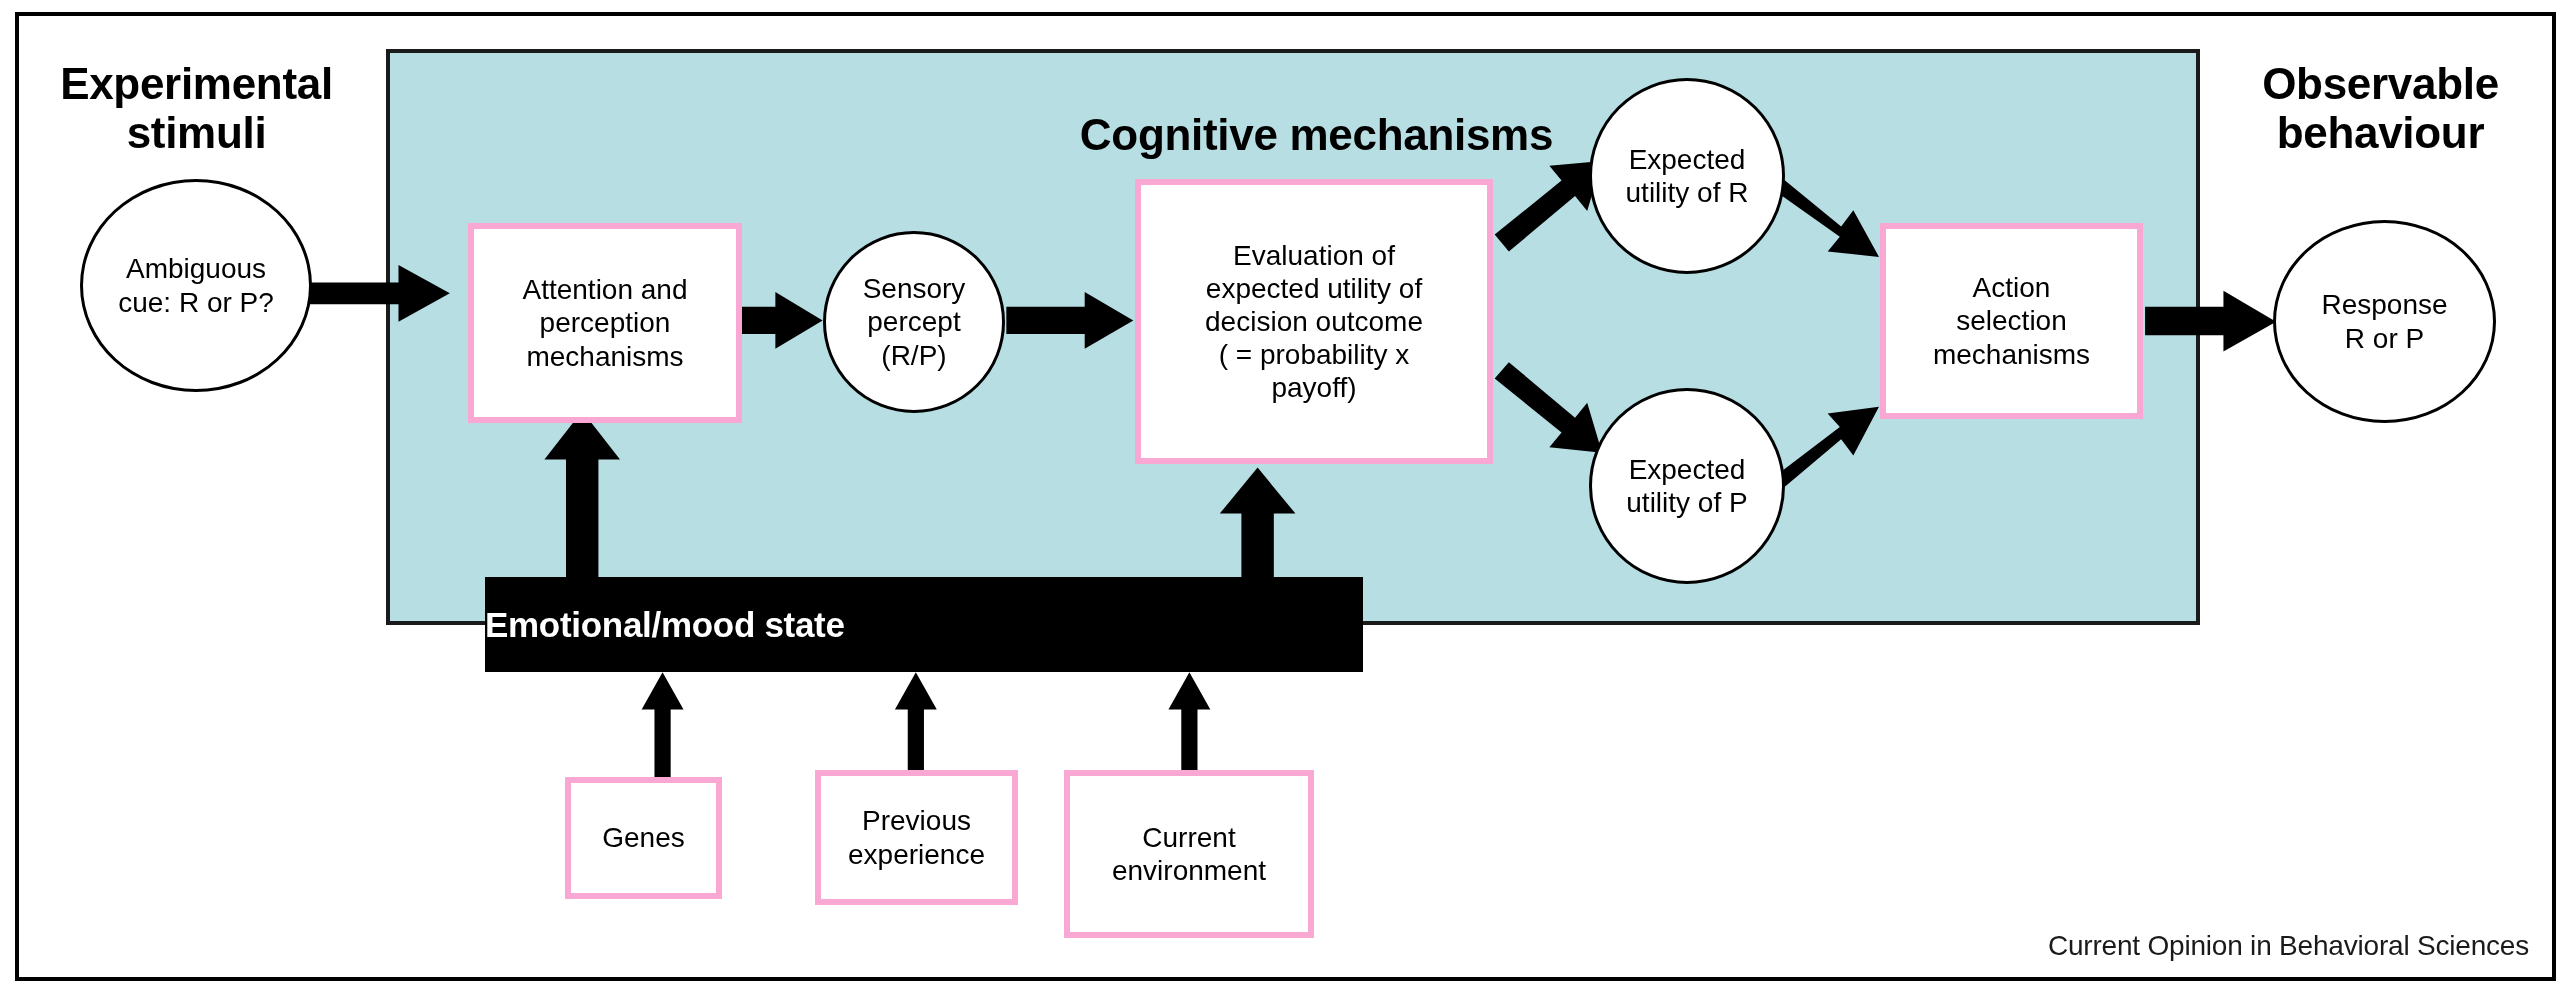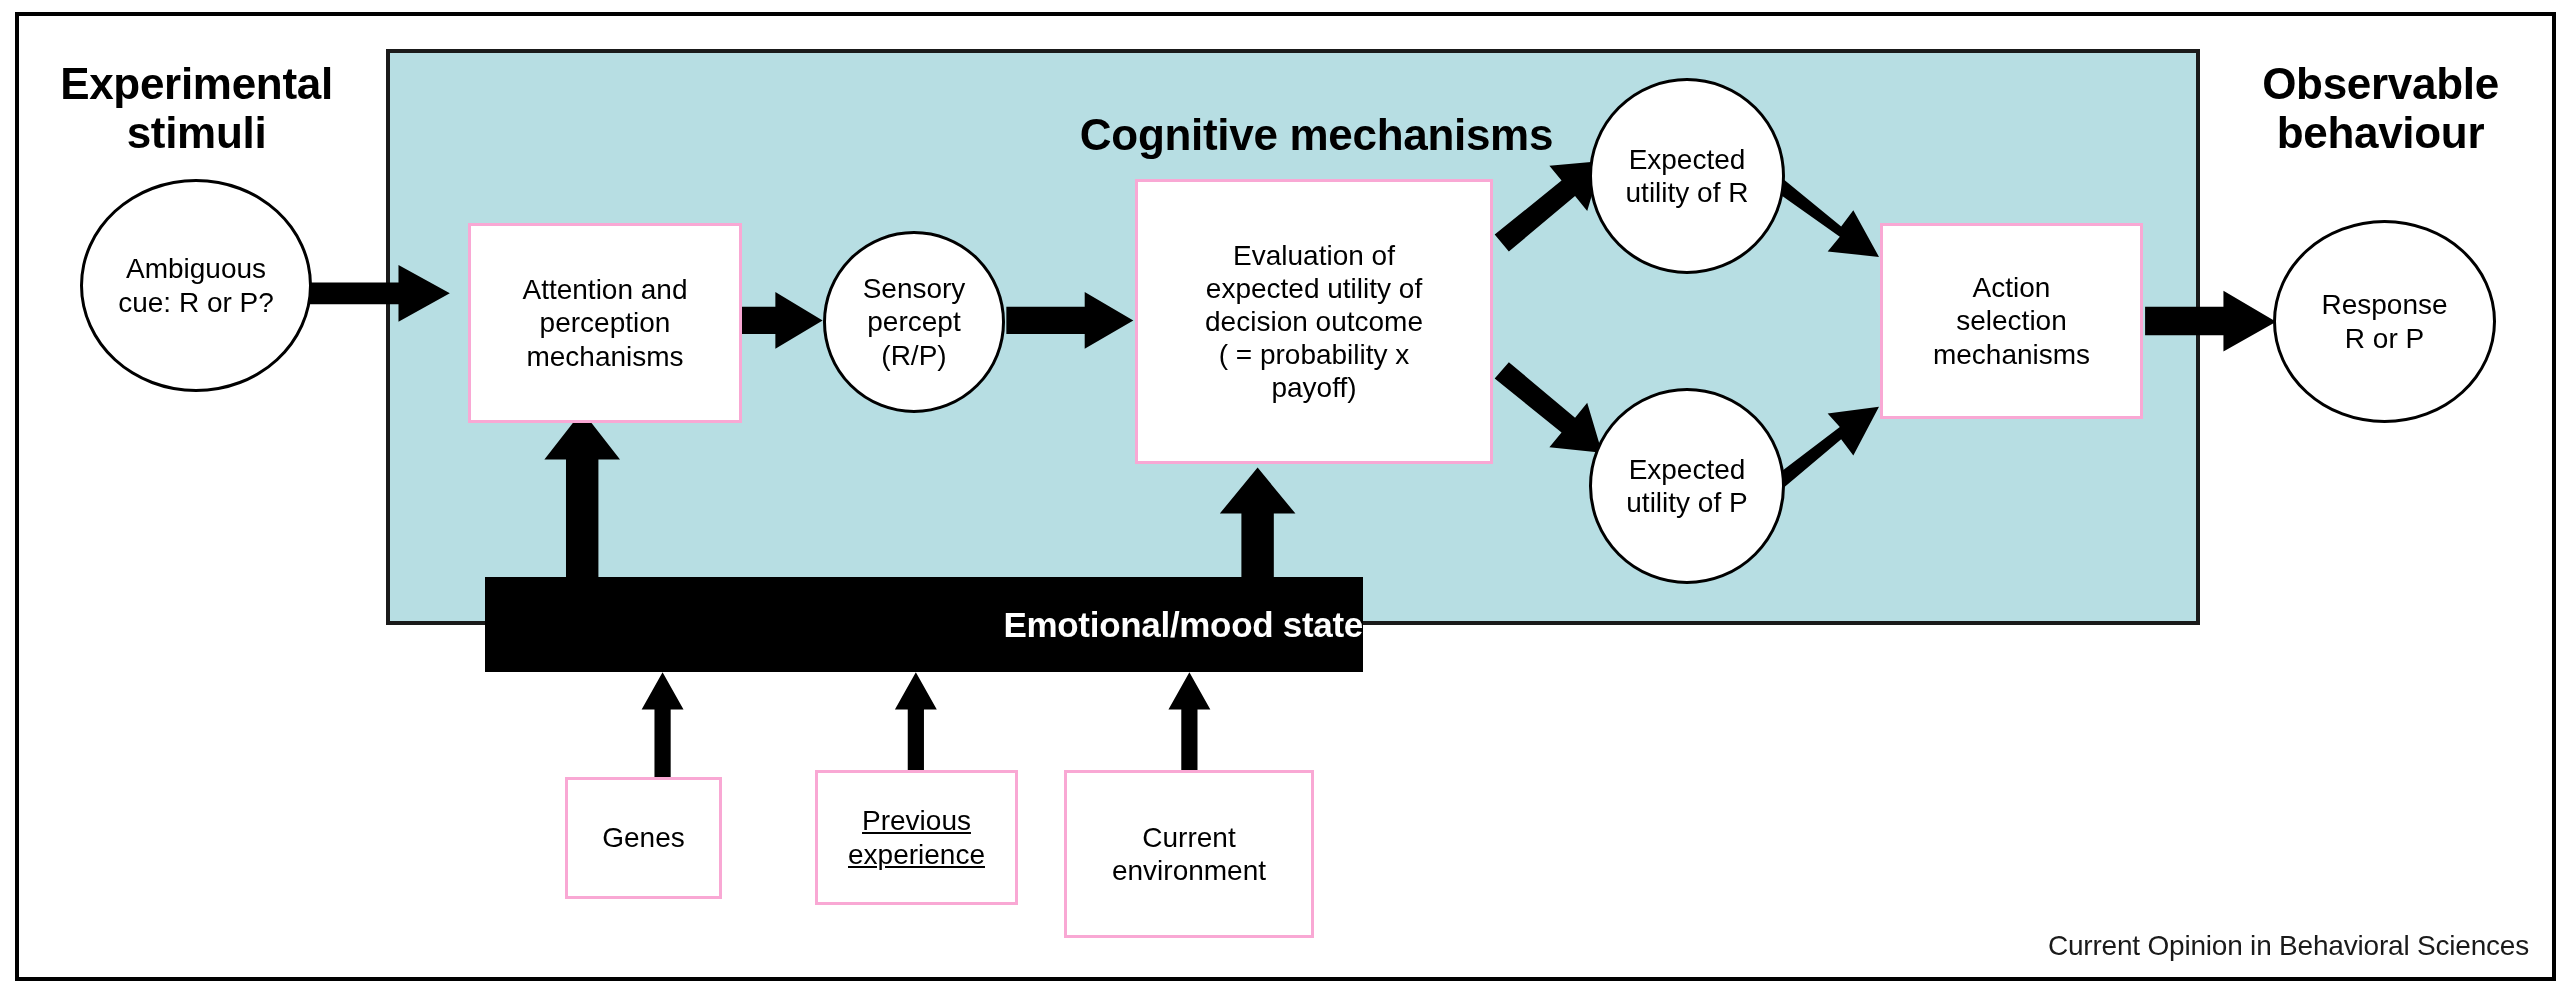--- a/index.html
+++ b/index.html
@@ -55,21 +55,21 @@
     position: absolute;
     box-sizing: border-box;
     display: flex;
     align-items: center;
     justify-content: center;
     text-align: center;
     color: #000000;
     background: #ffffff;
   }
   .rect {
-    border: 3px solid #f9a8d4;
+    border: 6px solid #f9a8d4;
     justify-content: center;
   }
   .circ {
     border: 3.4px solid #000000;
     border-radius: 50%;
   }
   .node .lbl {
     display: block;
     width: 100%;
     font-size: 28px;
@@ -82,34 +82,34 @@
   
   #n-ambiguous   { left: 80px;  top: 179px; width: 232px;  height: 213px; }
   #n-attention   { left: 468px;  top: 223px; width: 274px;  height: 200px; }
   #n-sensory     { left: 823px; top: 231px; width: 182px;  height: 182px; }
   #n-evaluation  { left: 1135px; top: 179px; width: 358px;  height: 285px; }
   #n-eur         { left: 1589px; top: 78px; width: 196px;  height: 196px; }
   #n-eup         { left: 1589px; top: 388px; width: 196px;  height: 196px; }
   #n-action      { left: 1880px; top: 223px; width: 263px;  height: 196px; }
   #n-response    { left: 2273px; top: 220px; width: 223px;  height: 203px; }
   #n-genes       { left: 565px;  top: 777px; width: 157px; height: 122px; }
-  #n-previous    { left: 815px; top: 770px; width: 203px; height: 135px; text-decoration: underline; }
+  #n-previous    { left: 815px; top: 770px; width: 203px; height: 135px; }
   #n-current     { left: 1064px; top: 770px; width: 250px; height: 168px; }
 
   
   #n-emotional {
     position: absolute;
     left: 485px;
     top: 577px;
     width: 878px;
     height: 95px;
     background: #000000;
     display: flex;
     align-items: center;
-    justify-content: flex-end;
+    justify-content: flex-start;
     color: #ffffff;
     font-weight: bold;
     font-size: 35px;
     letter-spacing: -0.3px;
   }
 
   
   #arrows {
     position: absolute;
     left: 0; top: 0;

